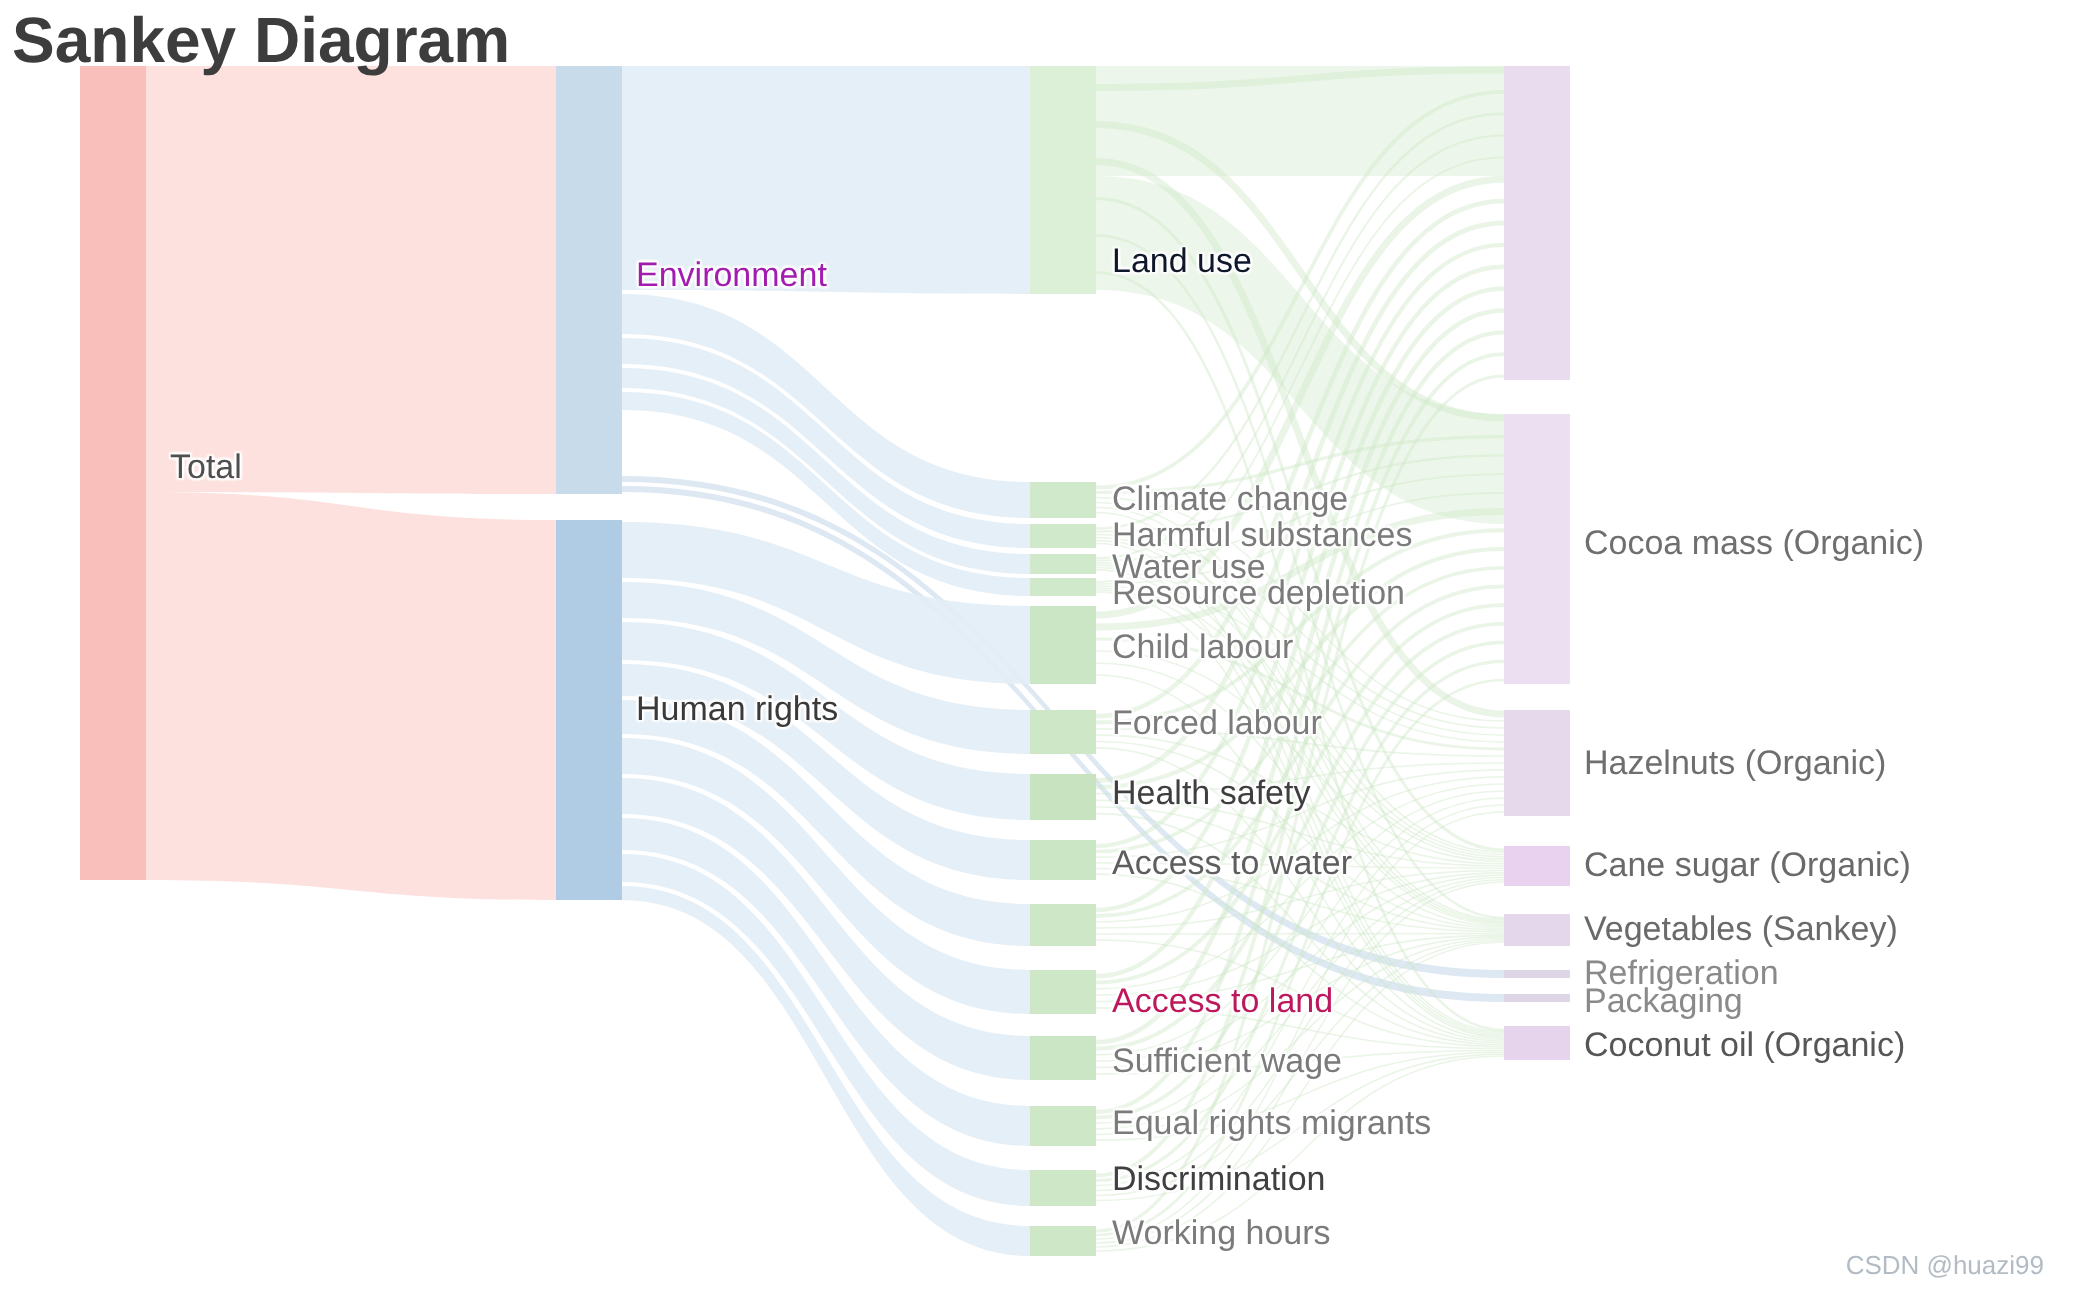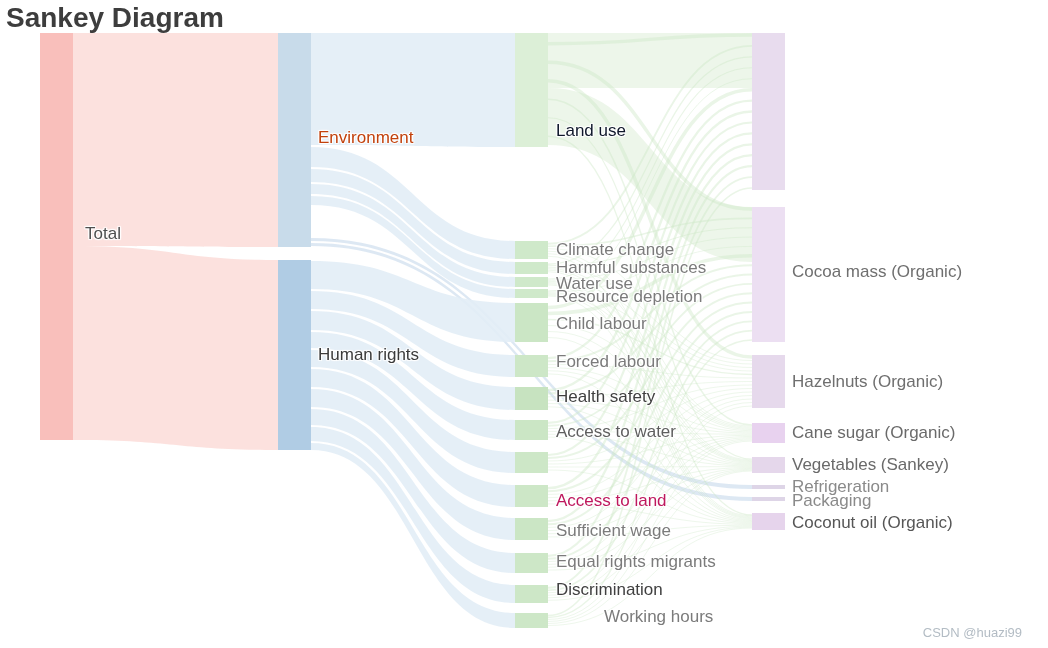--- a/index.html
+++ b/index.html
@@ -1,18 +1,18 @@
 <!DOCTYPE html>
 <html><head>
 <meta charset="utf-8">
 <style>
   html,body{margin:0;padding:0;background:#fff;}
   #stage{position:relative;width:1048px;height:648px;background:#ffffff;overflow:hidden;
          font-family:"Liberation Sans", sans-serif;}
-  #chart-title{position:absolute;left:6px;top:2px;font-size:28px;font-weight:700;color:#3d3d3d;
+  #chart-title{position:absolute;left:6px;top:2px;font-size:32px;font-weight:700;color:#3d3d3d;
                letter-spacing:0px;}
   #sankey-svg{position:absolute;left:0;top:0;}
   #labels{position:absolute;left:0;top:0;width:100%;height:100%;pointer-events:none;}
   .nlabel{position:absolute;font-size:17px;line-height:20px;white-space:nowrap;color:#7b7b7b;
           text-shadow:0 0 2px #fff,0 0 2px #fff,1px 1px 1px #fff,-1px -1px 1px #fff,
                       1px -1px 1px #fff,-1px 1px 1px #fff;}
   #watermark{position:absolute;right:26px;bottom:8px;font-size:13px;color:#b3bcc4;}
 </style>
 </head>
 <body>
@@ -158,36 +158,36 @@
         <rect x="752" y="355" width="33" height="53" fill="#e6d9ec"></rect>
         <rect x="752" y="423" width="33" height="20" fill="#e8d2ef"></rect>
         <rect x="752" y="457" width="33" height="16" fill="#e5d7eb"></rect>
         <rect x="752" y="485" width="33" height="4" fill="#ded5e7"></rect>
         <rect x="752" y="497" width="33" height="4" fill="#ded5e7"></rect>
         <rect x="752" y="513" width="33" height="17" fill="#e6d4ec"></rect>
       </g>
   </svg>
   <div id="labels">
       <div class="nlabel" style="left: 85px; top: 224px; color: rgb(79, 79, 79);">Total</div>
-      <div class="nlabel" style="left: 318px; top: 128px; color: #c2410c;">Environment</div>
+      <div class="nlabel" style="left: 318px; top: 128px; color: #a21caf;">Environment</div>
       <div class="nlabel" style="left: 318px; top: 345px; color: rgb(58, 58, 58);">Human rights</div>
       <div class="nlabel" style="left: 556px; top: 121px; color: #0f172a;">Land use</div>
       <div class="nlabel" style="left: 556px; top: 240px; color: rgb(123, 123, 123);">Climate change</div>
       <div class="nlabel" style="left: 556px; top: 258px; color: rgb(123, 123, 123);">Harmful substances</div>
       <div class="nlabel" style="left: 556px; top: 274px; color: rgb(123, 123, 123);">Water use</div>
       <div class="nlabel" style="left: 556px; top: 287px; color: rgb(123, 123, 123);">Resource depletion</div>
       <div class="nlabel" style="left: 556px; top: 314px; color: rgb(123, 123, 123);">Child labour</div>
       <div class="nlabel" style="left: 556px; top: 352px; color: rgb(123, 123, 123);">Forced labour</div>
       <div class="nlabel" style="left: 556px; top: 387px; color: rgb(63, 63, 63);">Health safety</div>
       <div class="nlabel" style="left: 556px; top: 422px; color: rgb(94, 94, 94);">Access to water</div>
       <div class="nlabel" style="left: 556px; top: 491px; color: #be185d;">Access to land</div>
       <div class="nlabel" style="left: 556px; top: 521px; color: rgb(123, 123, 123);">Sufficient wage</div>
       <div class="nlabel" style="left: 556px; top: 552px; color: rgb(123, 123, 123);">Equal rights migrants</div>
       <div class="nlabel" style="left: 556px; top: 580px; color: #404040;">Discrimination</div>
-      <div class="nlabel" style="left: 556px; top: 607px; color: rgb(123, 123, 123); margin-left: 48px;">Working hours</div>
+      <div class="nlabel" style="left: 556px; top: 607px; color: rgb(123, 123, 123);">Working hours</div>
       <div class="nlabel" style="left: 792px; top: 262px; color: rgb(111, 111, 111);">Cocoa mass (Organic)</div>
       <div class="nlabel" style="left: 792px; top: 372px; color: rgb(111, 111, 111);">Hazelnuts (Organic)</div>
       <div class="nlabel" style="left: 792px; top: 423px; color: rgb(106, 106, 106);">Cane sugar (Organic)</div>
       <div class="nlabel" style="left: 792px; top: 455px; color: rgb(106, 106, 106);">Vegetables (Sankey)</div>
       <div class="nlabel" style="left: 792px; top: 477px; color: rgb(138, 138, 138);">Refrigeration</div>
       <div class="nlabel" style="left: 792px; top: 491px; color: rgb(138, 138, 138);">Packaging</div>
       <div class="nlabel" style="left: 792px; top: 513px; color: rgb(86, 86, 86);">Coconut oil (Organic)</div>
     </div>
   <div id="chart-title">Sankey Diagram</div>
   <div id="watermark">CSDN @huazi99</div>

